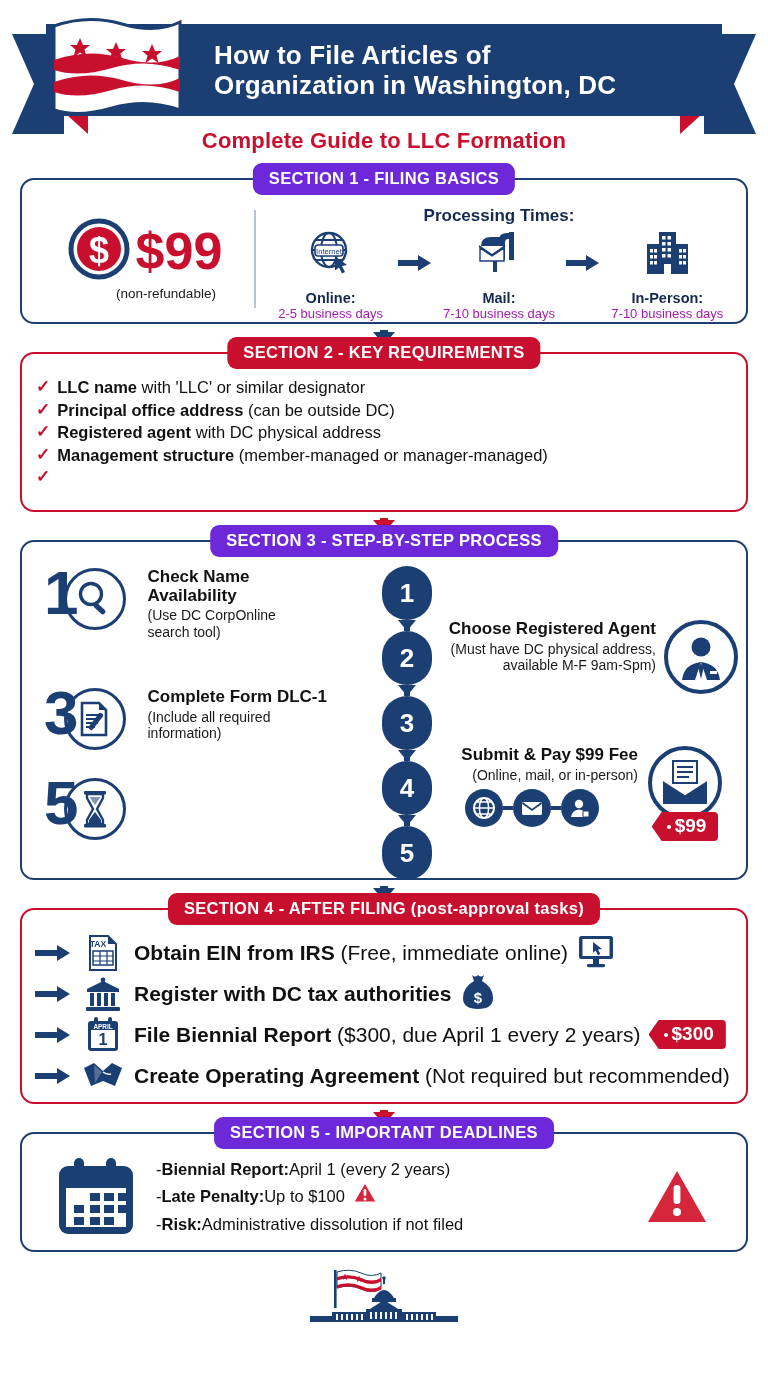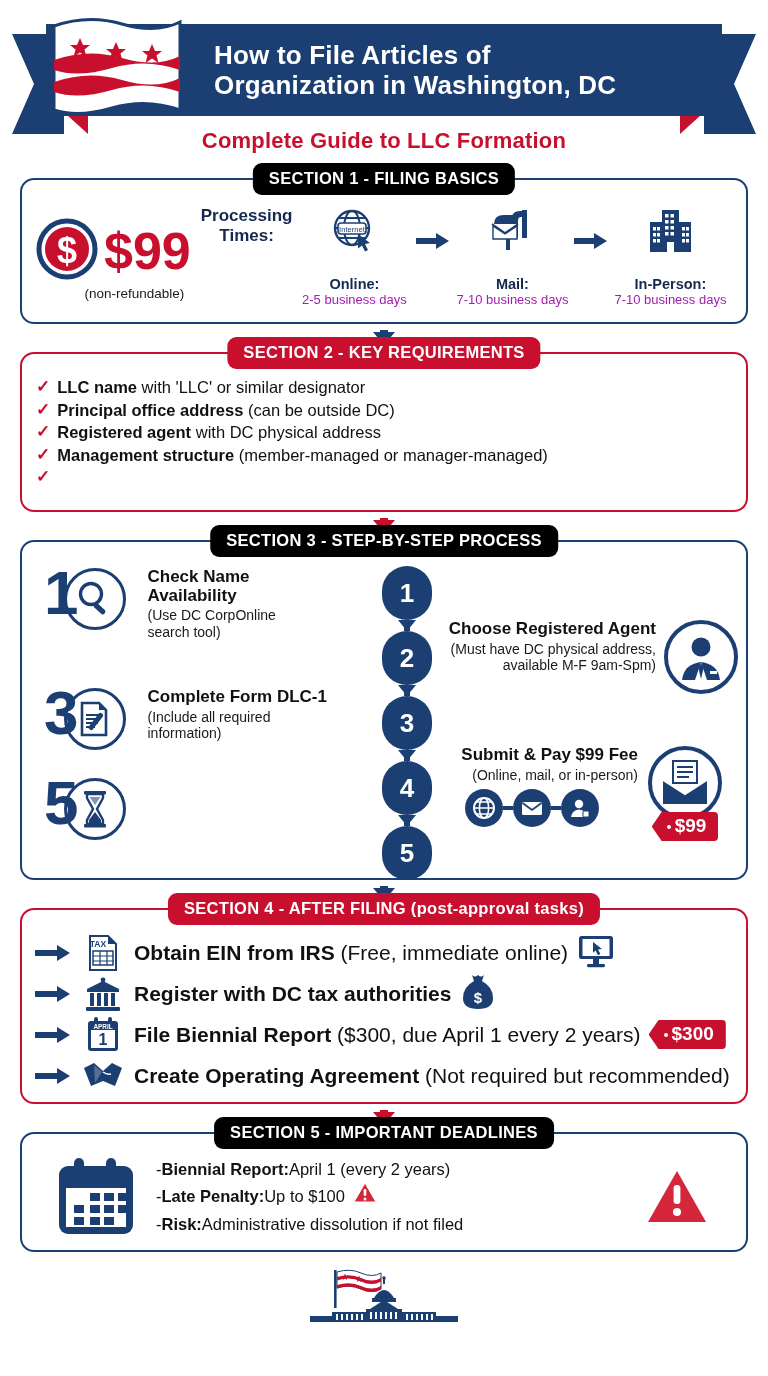--- a/index.html
+++ b/index.html
@@ -44,21 +44,21 @@
 
   
   .card {
     position: relative; margin: 0 20px;
     border: 2.5px solid #1c3f73; border-radius: 14px;
     background: #fff;
   }
   .card.red { border-color: #c8102e; }
   .pill {
     position: absolute; top: -17px; left: 50%; transform: translateX(-50%);
-    background: #000000; color: #fff;
+    background: #6d28d9; color: #fff;
     font-size: 16.5px; font-weight: bold; letter-spacing: 0.3px;
     padding: 6px 16px 7px; border-radius: 9px; white-space: nowrap;
     z-index: 5;
   }
   .pill.red { background: #c8102e; }
 
   .connector { width: 768px; height: 28px; display: flex; justify-content: center; align-items: center; }
   .arrow-down {
     width: 0; height: 0; border-left: 11px solid transparent; border-right: 11px solid transparent;
     border-top: 13px solid #1c3f73; position: relative;
@@ -70,25 +70,25 @@
   .arrow-down.red::before { background: #c8102e; }
 
   
   #sec1 { height: 146px; margin-top: 8px; }
   .s1-row { display: flex; height: 100%; padding: 26px 14px 10px; }
   .fee-box { width: 218px; display: flex; flex-direction: column; align-items: center; justify-content: center; }
   .fee-inline { display: flex; align-items: center; gap: 6px; }
   .fee-amount { color: #c8102e; font-size: 52px; font-weight: bold; line-height: 1; }
   .fee-note { font-size: 13.5px; color: #1a1a1a; margin-top: 2px; margin-left: 42px; }
   .s1-divider { width: 2px; background: #b9c2d0; margin: 4px 10px 4px 0; }
-  .proc-box { flex: 1; display: flex; flex-direction: row; }
+  .proc-box { flex: 1; display: flex; flex-direction: column; }
   .proc-title { text-align: center; font-size: 17px; font-weight: bold; color: #14294f; margin-bottom: 2px; }
   .proc-row { display: flex; align-items: flex-start; justify-content: space-around; }
   .proc-item { display: flex; flex-direction: column; align-items: center; width: 124px; }
-  .proc-label { font-size: 14.5px; font-weight: bold; margin-top: 18px; }
+  .proc-label { font-size: 14.5px; font-weight: bold; margin-top: 10px; }
   .proc-sub { font-size: 13px; color: #a21caf; }
   .proc-arrow { margin-top: 26px; }
 
   
   #sec2 { height: 160px; }
   .reqs { padding: 22px 16px 8px 14px; }
   .req-line { display: flex; align-items: flex-start; font-size: 16.5px; line-height: 1.37; color: #111; }
   .check { color: #c8102e; font-weight: bold; font-size: 17px; margin-right: 7px; line-height: 1.3; }
   .req-strong { font-weight: bold; color: #111; }
 

